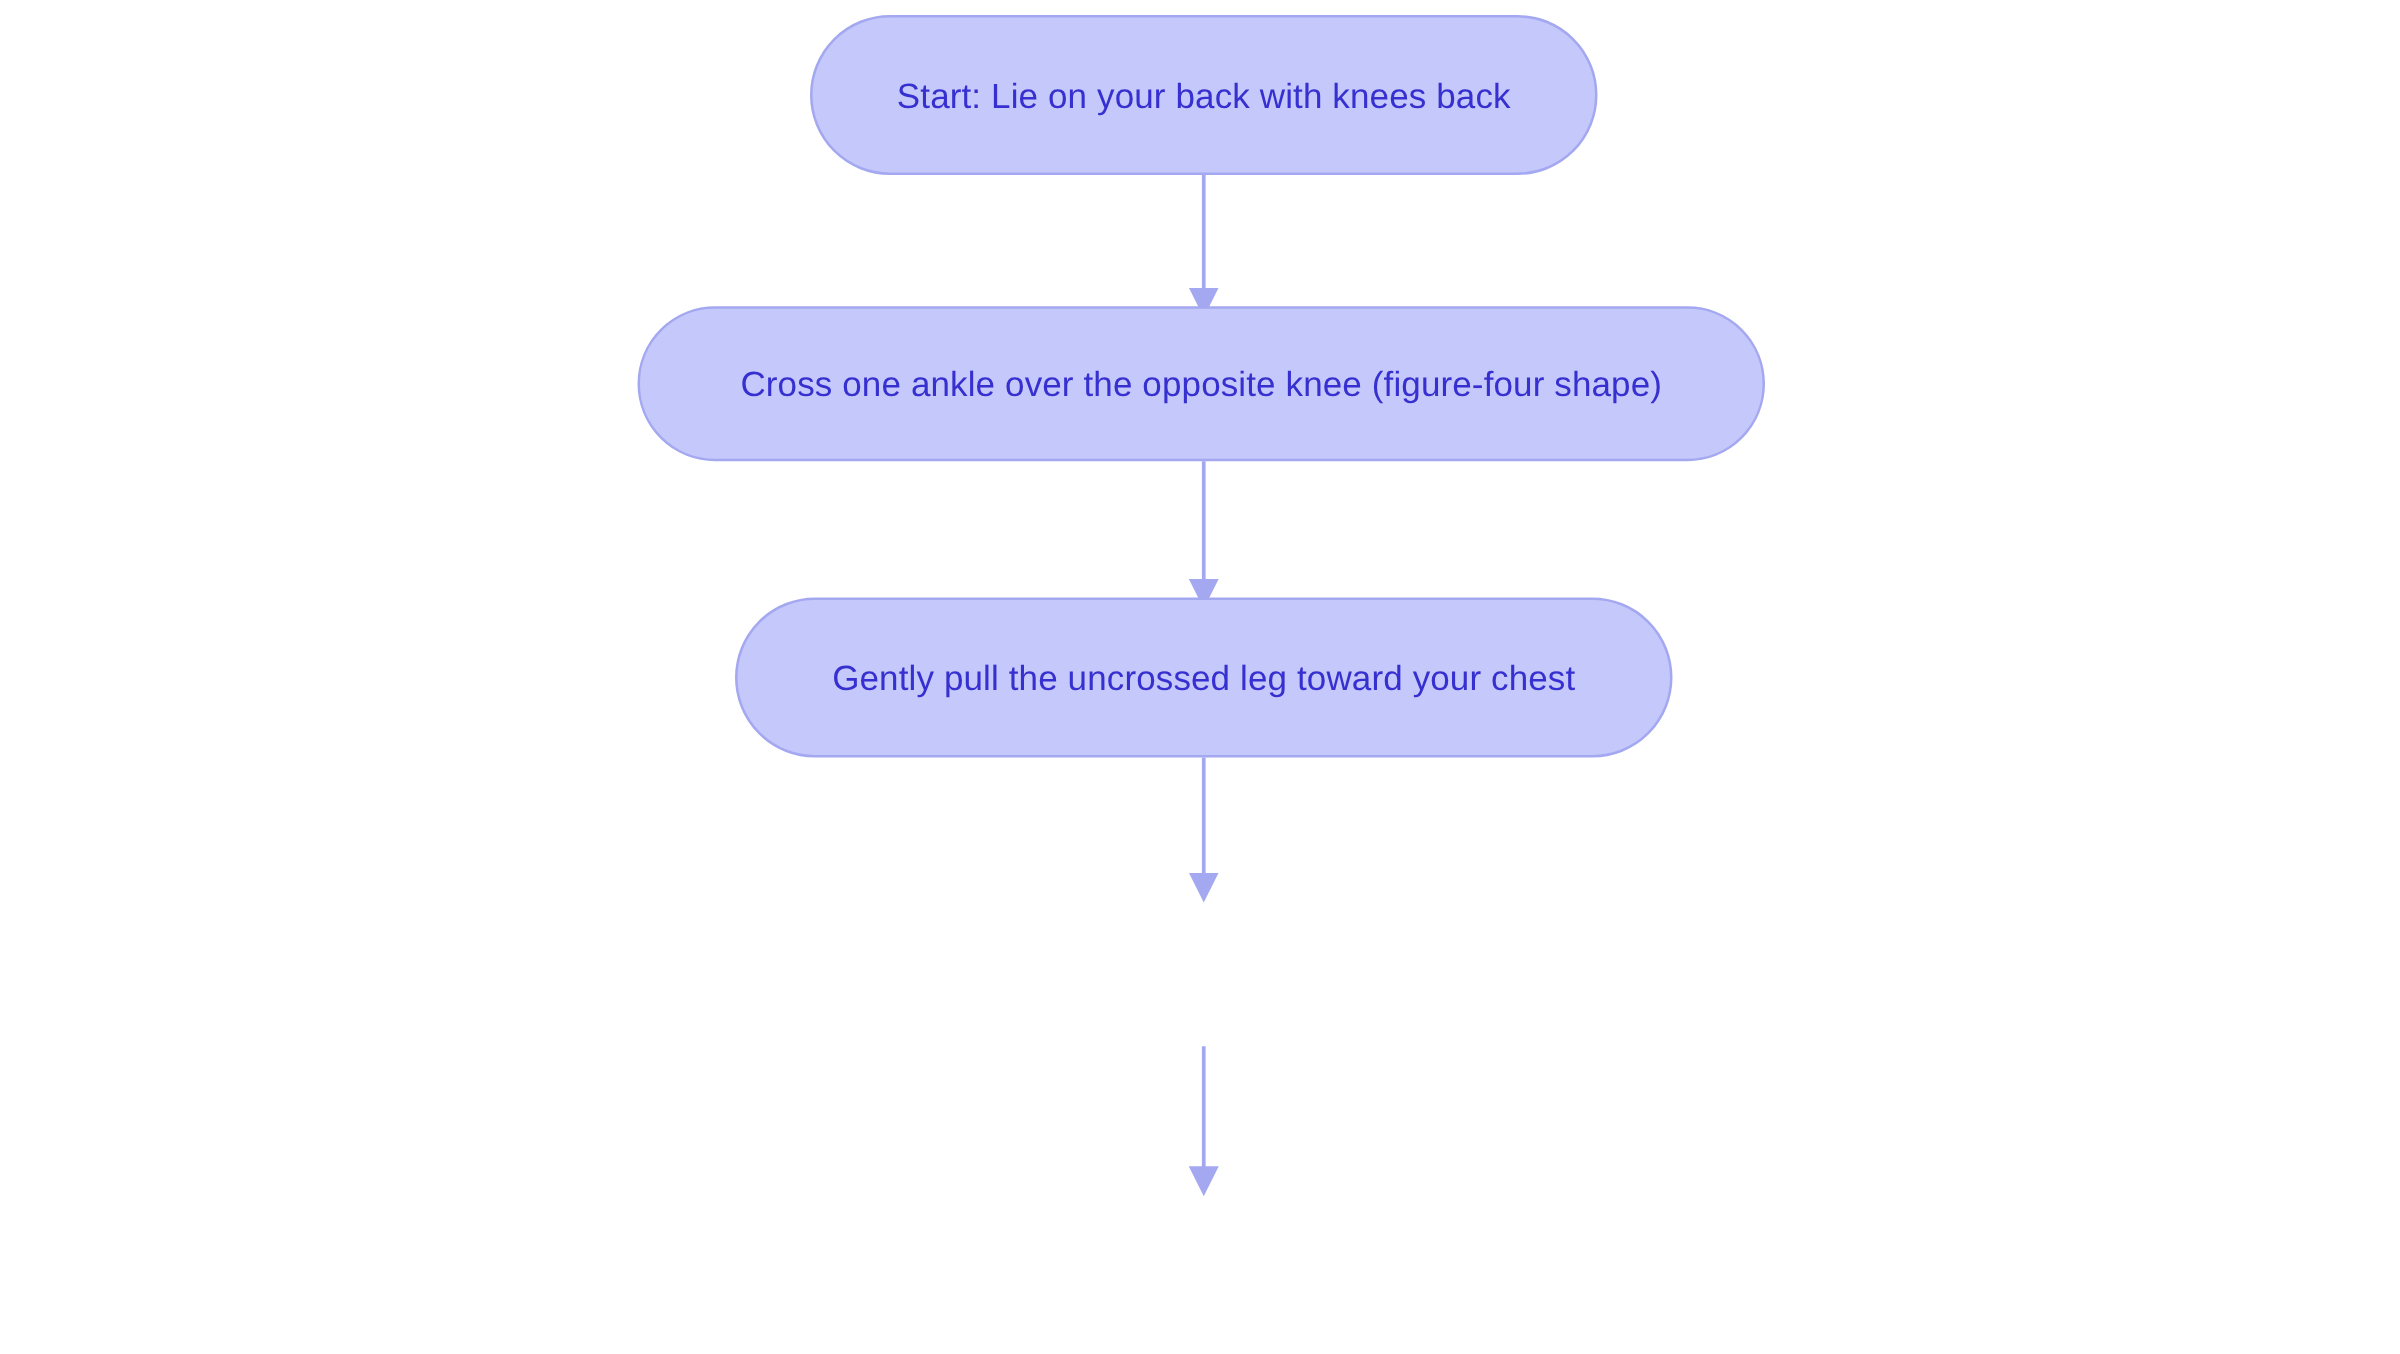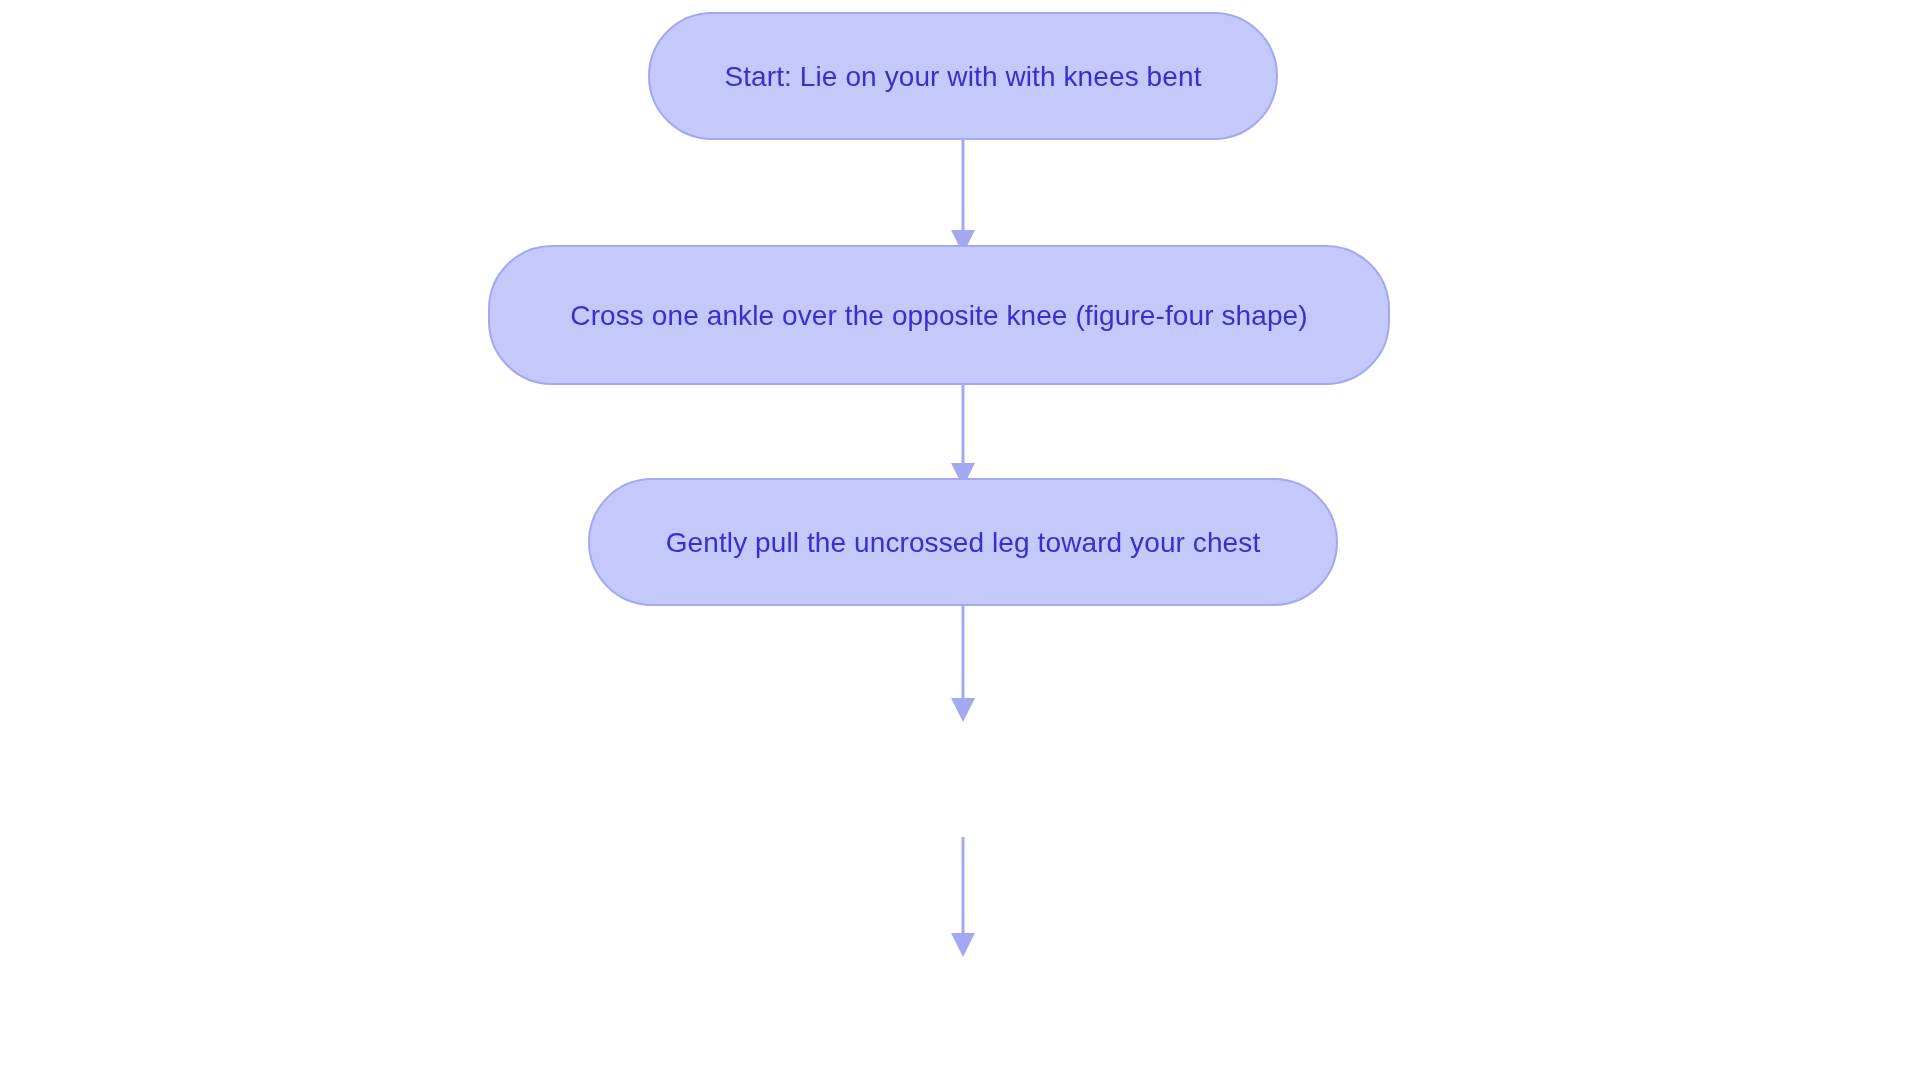--- a/index.html
+++ b/index.html
@@ -39,21 +39,21 @@
     font-size: 28px;
     line-height: 1.25;
     font-weight: 400;
     letter-spacing: 0.1px;
     white-space: nowrap;
     padding: 0 18px;
   }
 
   
   .node-1 { left: 648px;  top: 12px;   width: 630px; height: 128px; }
-  .node-2 { left: 488px;  top: 245px;  width: 902px; height: 140px; }
+  .node-2 { left: 510px;  top: 245px;  width: 902px; height: 124px; }
   .node-3 { left: 588px;  top: 478px;  width: 750px; height: 128px; }
   .node-4 { left: 753px;  top: 713px;  width: 420px; height: 124px; }
   .node-5 { left: 832px;  top: 948px;  width: 258px; height: 128px; }
 
   
   .edge {
     position: absolute;
     left: 0;
     top: 0;
     width: 1920px;
@@ -84,21 +84,21 @@
     <g>
       <line x1="963" y1="606" x2="963" y2="701" stroke="#a3a8f0" stroke-width="3" marker-end="url(#ah)"></line>
     </g>
 
     <g>
       <line x1="963" y1="837" x2="963" y2="936" stroke="#a3a8f0" stroke-width="3" marker-end="url(#ah)"></line>
     </g>
   </svg>
 
   <div class="node node-1">
-    <span class="node-label">Start: Lie on your with with knees bent</span>
+    <span class="node-label">Start: Lie on your back with knees back</span>
   </div>
 
   <div class="node node-2">
     <span class="node-label">Cross one ankle over the opposite knee (figure-four shape)</span>
   </div>
 
   <div class="node node-3">
     <span class="node-label">Gently pull the uncrossed leg toward your chest</span>
   </div>
 

